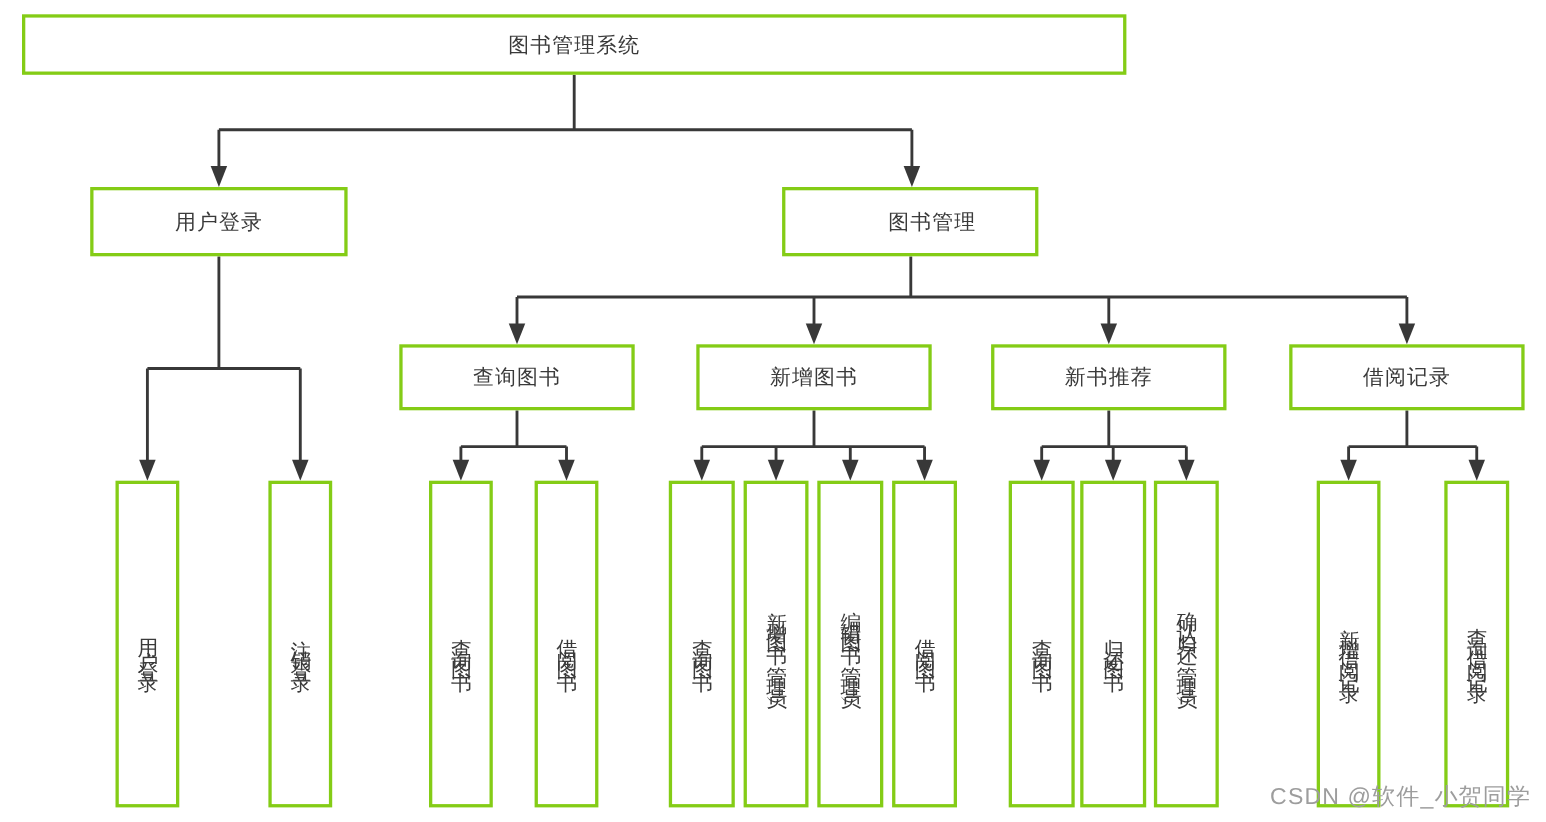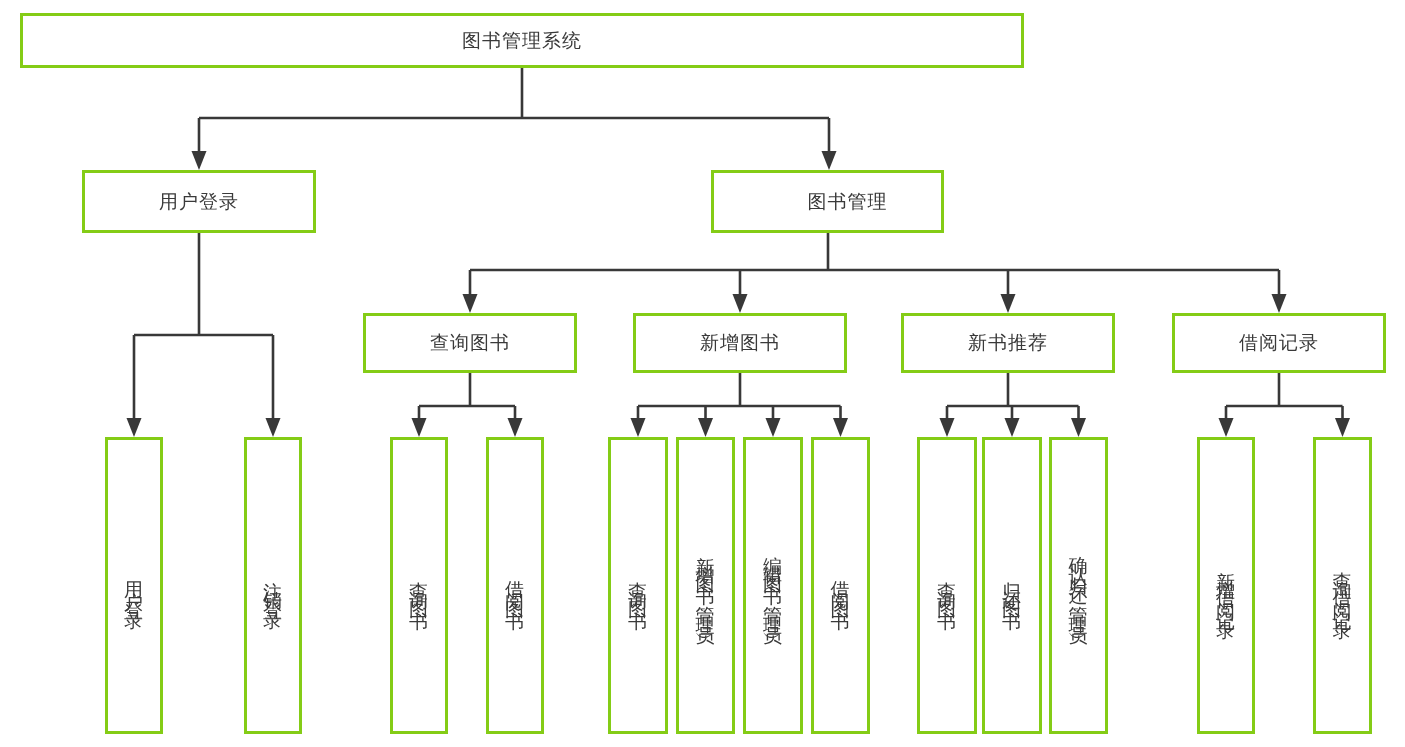--- a/index.html
+++ b/index.html
@@ -139,13 +139,14 @@
       <div class="node vbox" style="left: 1049px; top: 437px; width: 59px; height: 297px;">
         <span>确认归还（管理员）</span>
       </div>
       <div class="node vbox" style="left: 1197px; top: 437px; width: 58px; height: 297px;">
         <span>新增借阅记录</span>
       </div>
       <div class="node vbox" style="left: 1313px; top: 437px; width: 59px; height: 297px;">
         <span>查询借阅记录</span>
       </div>
     </div>
+  <div id="watermark">CSDN @软件_小贺同学</div>
 </div>
 
 </body></html>

